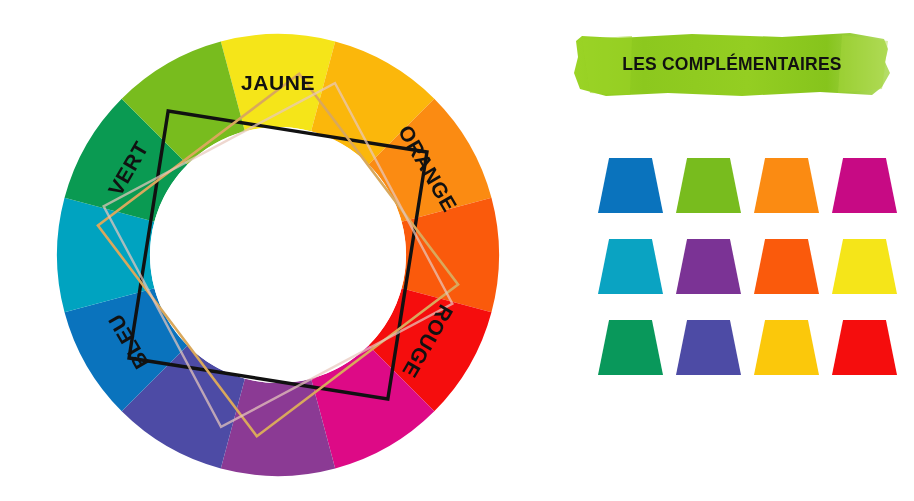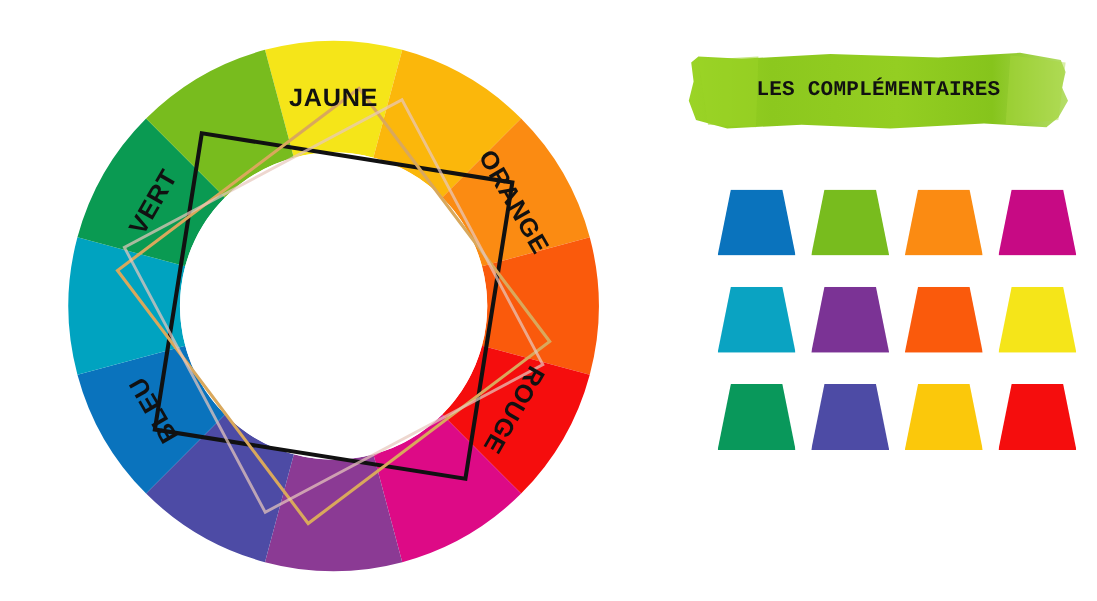--- a/index.html
+++ b/index.html
@@ -40,24 +40,23 @@
     position: absolute;
     left: 540px;
     top: 0px;
     width: 374px;
     height: 501px;
   }
 
   #title-block {
     position: absolute;
     left: 32px;
-    top: 40px;
+    top: 29px;
     width: 320px;
     height: 72px;
-    font-family: Liberation Mono, monospace;
   }
   #title-brush { position: absolute; left: 0; top: 0; }
   #title-text {
     position: absolute;
     left: 0;
     top: 0;
     width: 320px;
     height: 72px;
     display: flex;
     flex-direction: column;

